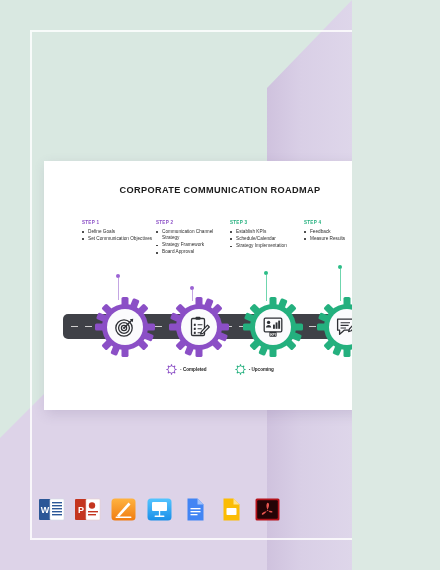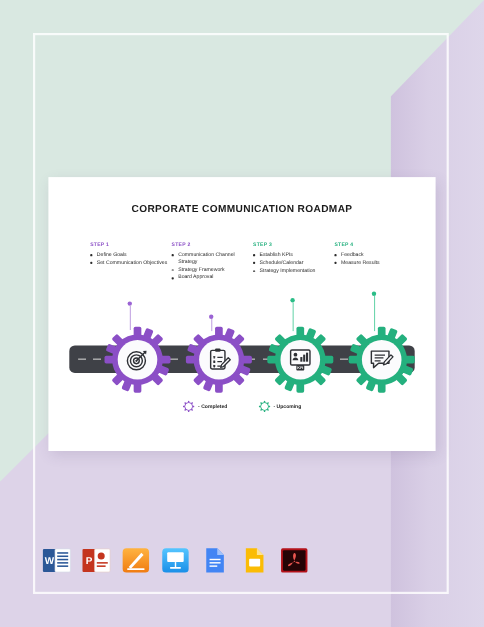--- a/index.html
+++ b/index.html
@@ -2,21 +2,21 @@
 <html><head>
 <meta charset="utf-8">
 <style>
   html,body{margin:0;padding:0;}
   body{
     width:440px;height:570px;overflow:hidden;
     font-family:"Liberation Sans", sans-serif;
     background:#dce9e3;
     position:relative;
   }
-  #stage{position:absolute;inset:0;width:440px;height:570px;overflow:hidden;}
+  #stage{position:absolute;inset:0;width:352px;height:570px;overflow:hidden;}
 
   
   .bg-mint{position:absolute;inset:0;background:#d9e8e1;}
   .bg-lav-right{
     position:absolute;left:0;top:0;width:440px;height:570px;
     background:#ddd3e8;
     clip-path:polygon(440px 105px, 440px 570px, 0px 570px, 0px 425px);
   }
   .bg-diag-right{
     position:absolute;left:0;top:0;width:440px;height:570px;

